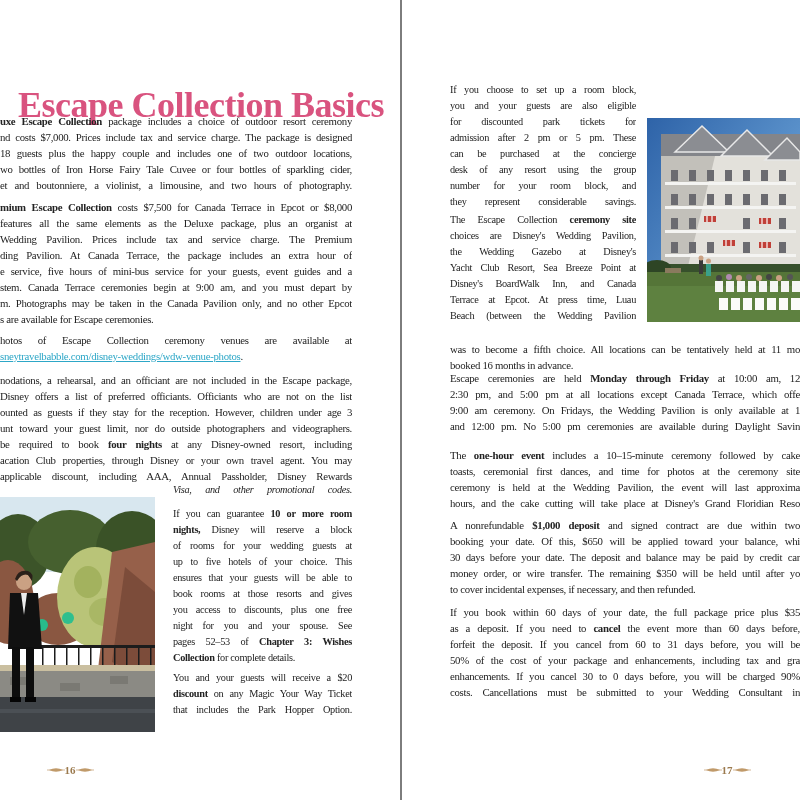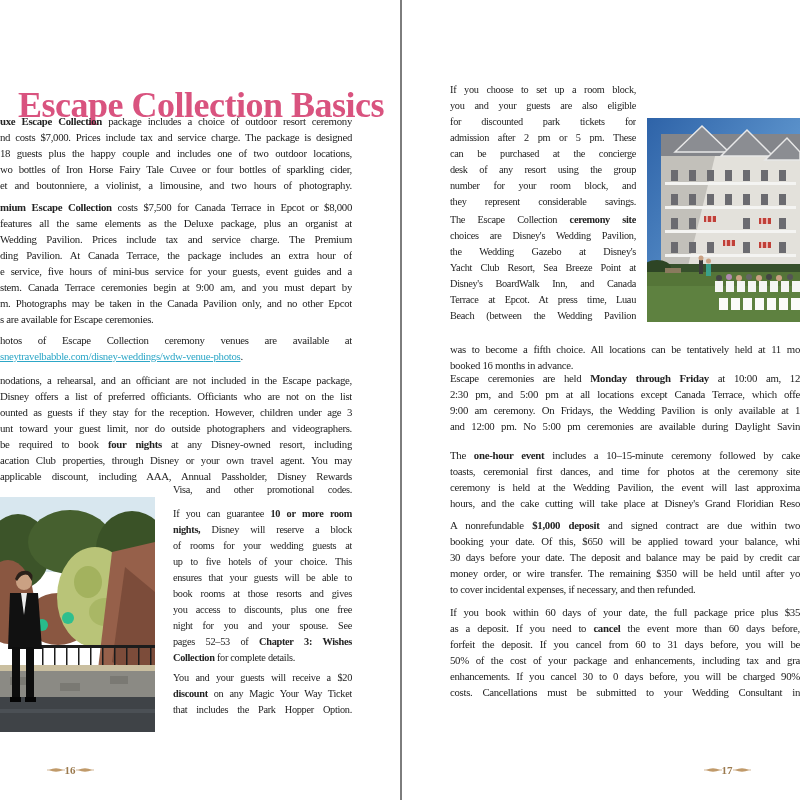--- a/index.html
+++ b/index.html
@@ -22,21 +22,21 @@
   }
   .narrow .line{font-size:10.3px;}
   .line.a-l{text-align:left;text-align-last:left;}
   .b{font-weight:bold;}
   .lnk{color:#2da7c7;text-decoration:underline;cursor:pointer;}
   
   .lp1{left:0;top:113px;width:352px;}
   .lp2{left:0;top:199px;width:352px;}
   .lp3{left:0;top:332px;width:352px;}
   .lp4{left:0;top:372px;width:352px;}
-  .lp4b{left:173px;top:482px;width:179px;}
+  .lp4b{left:173px;top:482px;width:179px;font-style:italic;}
   .lp5{left:173px;top:506px;width:179px;}
   .lp6{left:173px;top:670px;width:179px;}
   
   .rp1{left:450px;top:82px;width:186px;}
   .rp2a{left:450px;top:212px;width:186px;}
   .rp2b{left:450px;top:341px;width:350px;}
   .rp3{left:450px;top:370px;width:350px;}
   .rp4{left:450px;top:447px;width:350px;}
   .rp5{left:450px;top:517px;width:350px;}
   .rp6{left:450px;top:604px;width:350px;}

